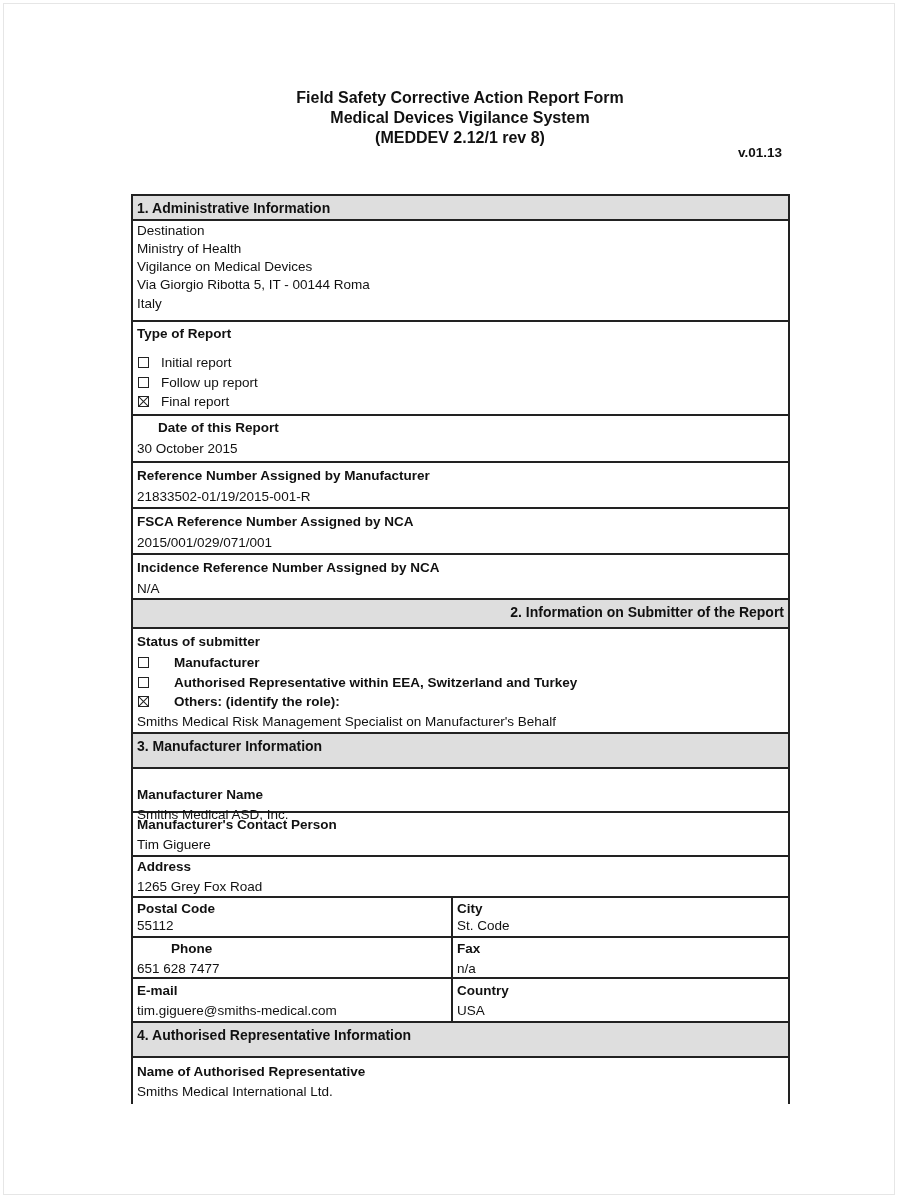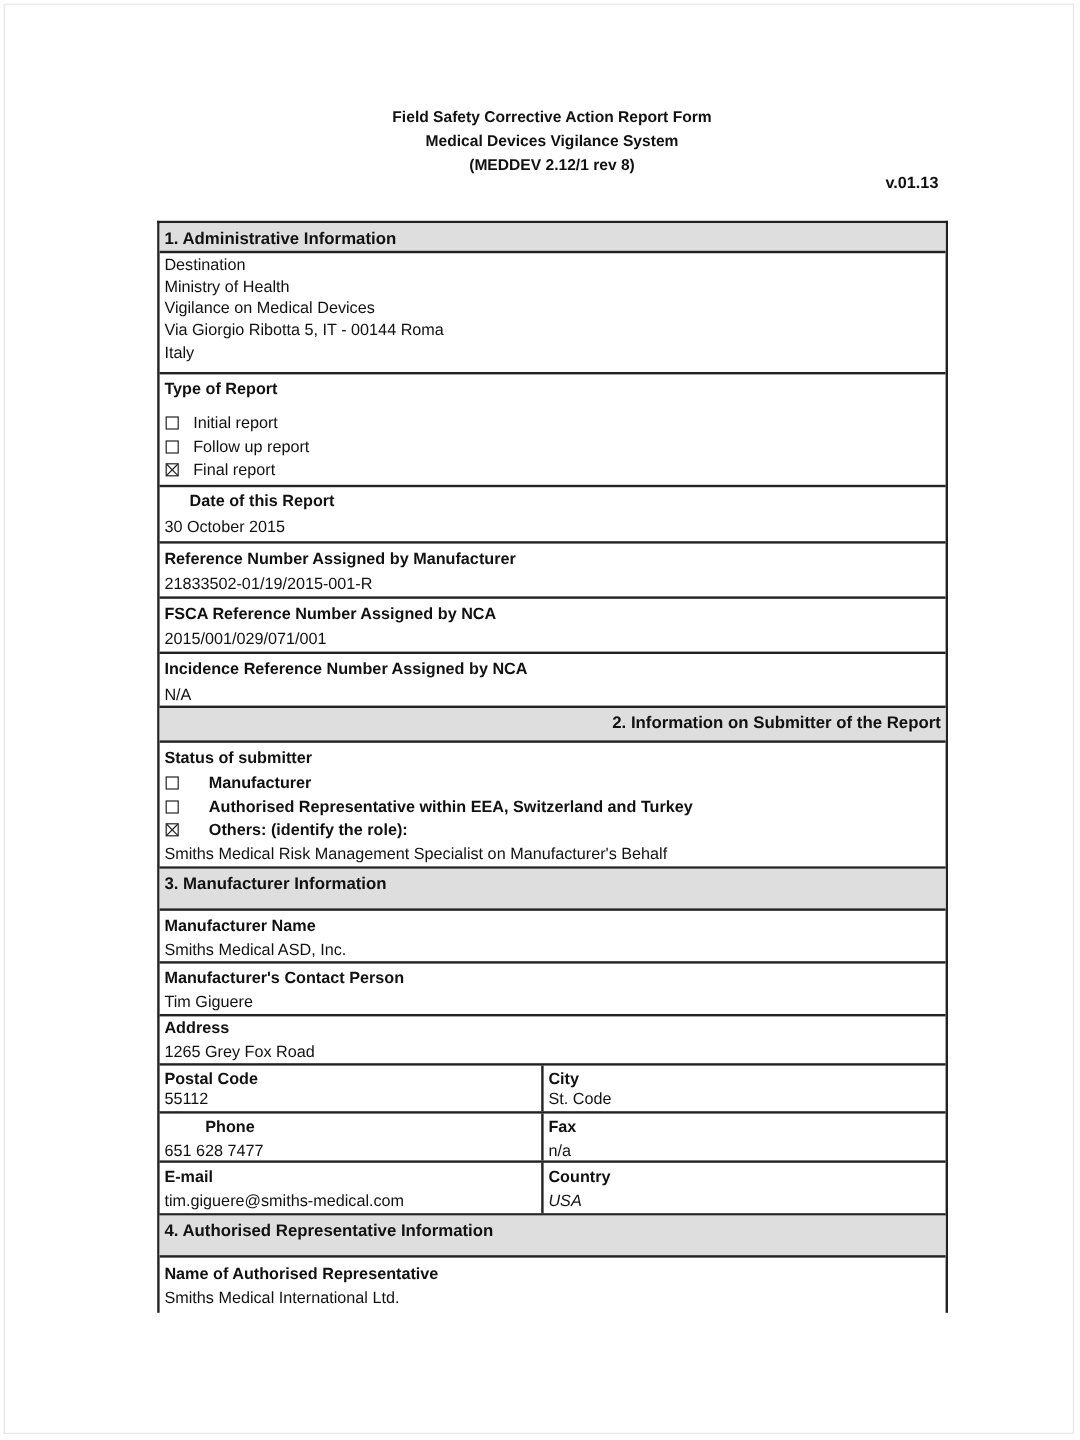--- a/index.html
+++ b/index.html
@@ -7,27 +7,27 @@
     width: 900px; height: 1200px; background: #ffffff;
     font-family: "Liberation Sans", sans-serif; color: #111;
     position: relative; overflow: hidden;
   }
   .page-frame {
     position: absolute; left: 3px; top: 3px; width: 892px; height: 1192px;
     border: 1px solid #e6e6e6; box-sizing: border-box;
   }
   .title-block {
     position: absolute; top: 88px; left: 230px; width: 460px;
-    text-align: center; font-weight: bold; font-size: 13px; line-height: 20px;
+    text-align: center; font-weight: bold; font-size: 16px; line-height: 20px;
   }
   .version {
     position: absolute; top: 145px; right: 118px; font-weight: bold; font-size: 13.5px;
   }
   .form {
-    position: absolute; left: 131px; top: 184px; width: 659px;
+    position: absolute; left: 131px; top: 194px; width: 659px;
     border-left: 2px solid #222; border-right: 2px solid #222; border-top: 2px solid #222;
     box-sizing: border-box;
   }
   .row {
     border-bottom: 2px solid #222; box-sizing: border-box;
     padding: 2px 4px 0 4px; font-size: 13.5px; line-height: 19px;
   }
   .section-header {
     background: #dedede; font-weight: bold; font-size: 14px;
     padding: 3px 4px 0 4px;
@@ -126,21 +126,21 @@
     </div>
     <div class="check-line lbl">
       <span class="cb wide checked"></span>
       <span>Others: (identify the role):</span>
     </div>
     <div class="val">Smiths Medical Risk Management Specialist on Manufacturer's Behalf</div>
   </div>
 
   <div class="row section-header" style="height:35px;">3.  Manufacturer Information</div>
 
-  <div class="row" style="height:44px; padding-top:3px;">
+  <div class="row" style="height:44px; padding-top:16px;">
     <div class="lbl" style="line-height:20px;">Manufacturer Name</div>
     <div class="val">Smiths Medical ASD, Inc.</div>
   </div>
 
   <div class="row" style="height:44px;">
     <div class="lbl" style="line-height:20px;">Manufacturer's Contact Person</div>
     <div class="val">Tim Giguere</div>
   </div>
 
   <div class="row" style="height:41px; padding-top:0;">
@@ -170,21 +170,21 @@
     </div>
   </div>
 
   <div class="row split" style="height:44px;">
     <div class="cell left">
       <div class="lbl" style="line-height:19px;">E-mail</div>
       <div class="val" style="line-height:22px;">tim.giguere@smiths-medical.com</div>
     </div>
     <div class="cell right">
       <div class="lbl" style="line-height:19px;">Country</div>
-      <div class="val" style="line-height:22px;font-style:italic;">USA</div>
+      <div class="val" style="line-height:22px;">USA</div>
     </div>
   </div>
 
   <div class="row section-header" style="height:35px;">4.  Authorised Representative Information</div>
 
   <div class="row last-row" style="height:46px; padding-top:3px;">
     <div class="lbl" style="line-height:21px;">Name of Authorised Representative</div>
     <div class="val">Smiths Medical International Ltd.</div>
   </div>
 </div>

